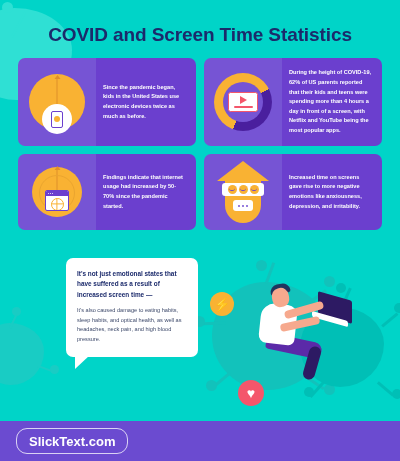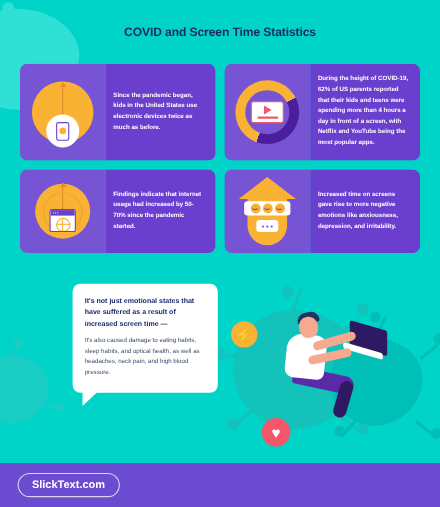--- a/index.html
+++ b/index.html
@@ -30,21 +30,21 @@
   #virus-mid .spike, #virus-mid .stem { background:#12c2bb; }
 
   #virus-bl { left:-20px; bottom:58px; width:90px; height:90px; }
   #virus-bl .body { left:0; top:10px; width:64px; height:62px; background:#19ccc4; }
   #virus-bl .spike, #virus-bl .stem { background:#19ccc4; }
 
   
   .title {
     position:absolute; top:24px; left:0; width:100%;
     text-align:center; color:#1b2a6b;
-    font-size:11px; font-weight:bold; letter-spacing:-0.1px;
+    font-size:19px; font-weight:bold; letter-spacing:-0.1px;
   }
 
   
   .cards { position:absolute; top:58px; left:18px; width:364px;
            display:grid; grid-template-columns:178px 178px; gap:8px 8px; }
   .card { display:flex; border-radius:7px; overflow:hidden; height:88px; }
   .card .icon-pane { width:78px; flex:0 0 78px; background:#7654d4;
                      display:flex; align-items:center; justify-content:center; position:relative; }
   .card .text-pane { flex:1; background:#6b3fce; display:flex; align-items:center;
                      padding:7px 9px 7px 7px; }
@@ -146,21 +146,21 @@
   #badge-heart { left:238px; top:380px; width:26px; height:26px; background:#f4566b; }
 
   
   .footer { position:absolute; left:0; bottom:0; width:100%; height:40px;
             background:#6b4bd0; display:flex; align-items:center;
             justify-content:space-between; padding:0 16px; }
   .brand { display:flex; align-items:center; gap:7px; }
   .brand-mark { width:19px; height:19px; position:relative; }
   .brand-name { color:#fff; font-size:12.5px; font-weight:bold; letter-spacing:-0.2px; }
   .site-pill { border:1px solid rgba(255,255,255,.75); border-radius:11px;
-            color:#fff; font-size:10px; padding:4.5px 12px; font-weight:bold; }
+            color:#fff; font-size:13px; padding:4.5px 12px; font-weight:bold; }
 </style>
 </head>
 <body>
 
 <div class="stage">
 
   <div class="virus" id="virus-tl">
     <div class="body"></div>
     <div class="stem" style="left:46px;top:50px;width:28px;height:2px;transform:rotate(-62deg)"></div>
     <div class="spike" style="left:36px;top:16px;width:11px;height:11px"></div>

